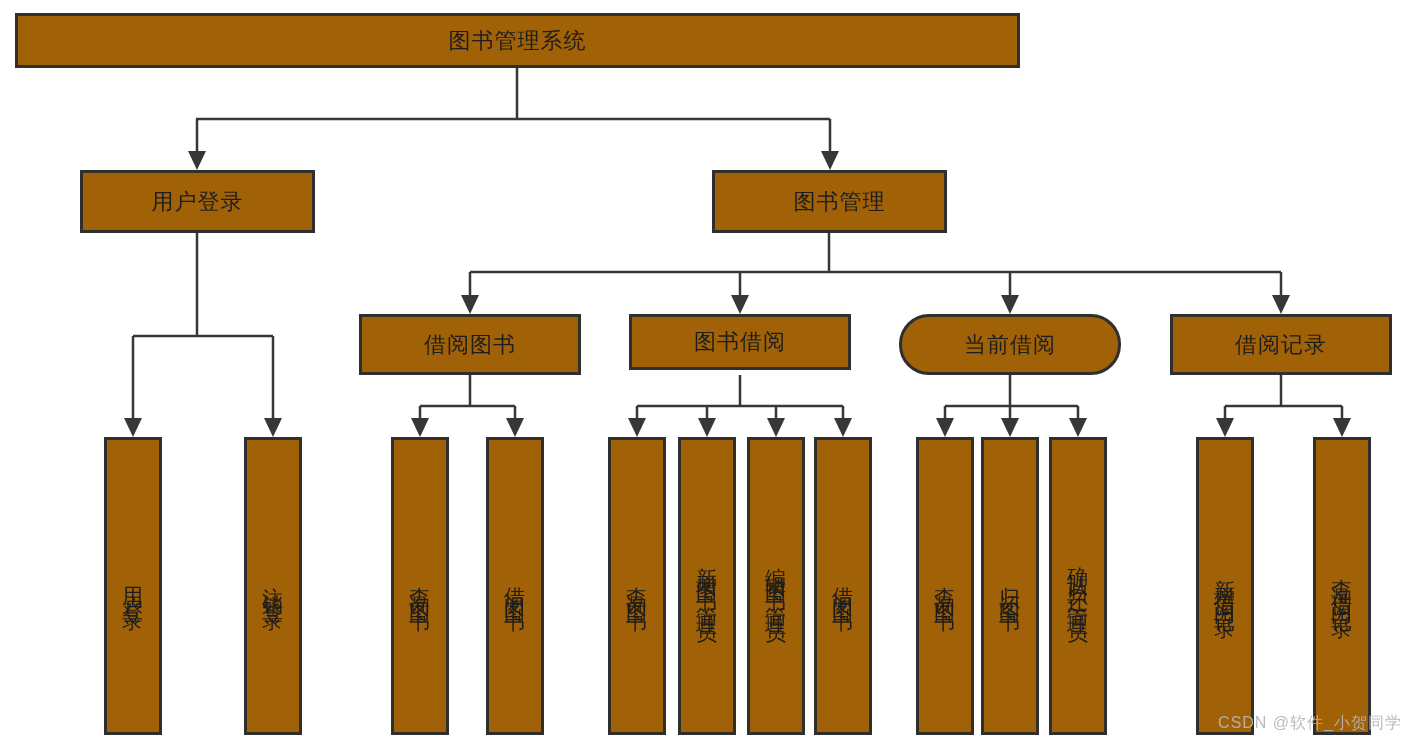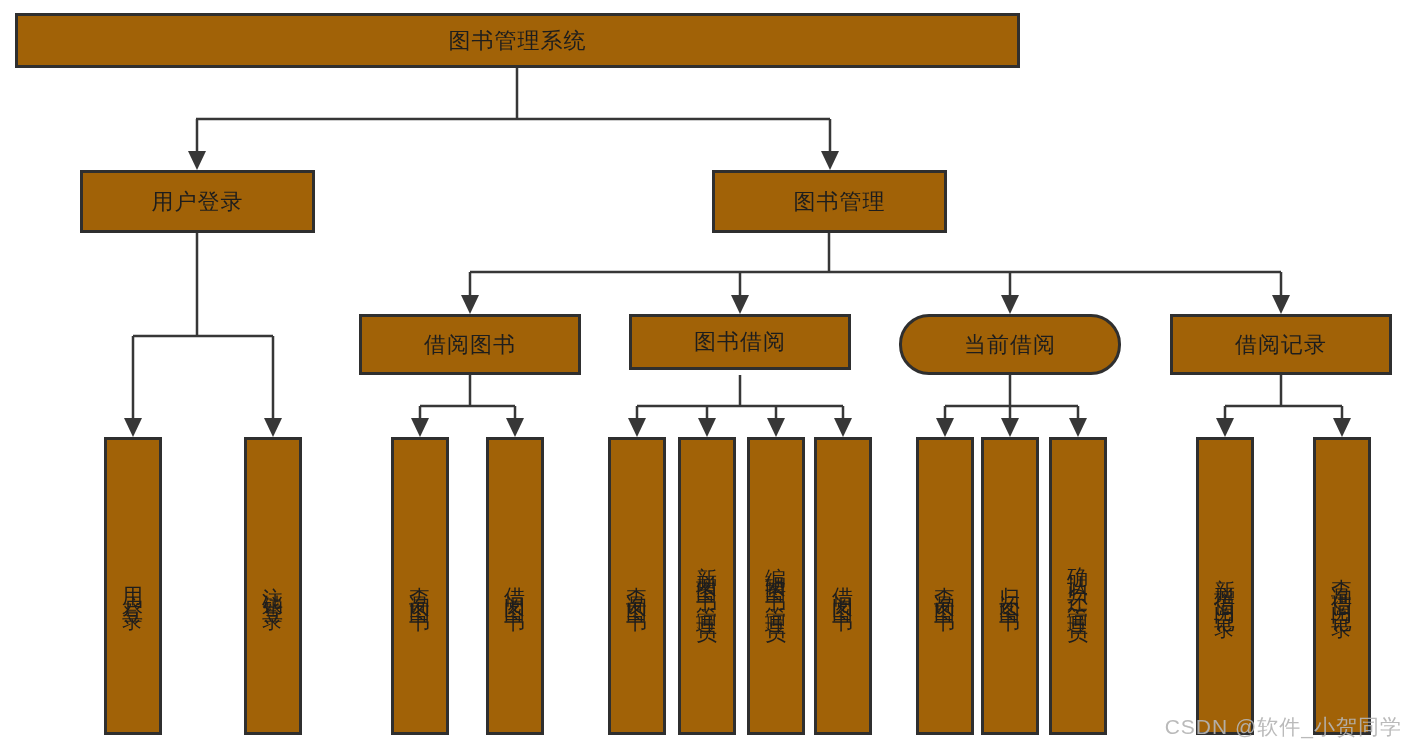--- a/index.html
+++ b/index.html
@@ -13,21 +13,21 @@
     border:3px solid #2f2f2f; background:#a16207;
     display:flex; align-items:center; justify-content:center;
   }
   .hlabel { font-size:22px; letter-spacing:1px; white-space:nowrap; }
   .leaf .vlabel {
     writing-mode:vertical-rl; text-orientation:mixed;
     font-size:21px; letter-spacing:8px; line-height:1; white-space:nowrap;
   }
   .watermark {
     position:absolute; top:713px; right:3px; z-index:5;
-    font-size:21px; color:#b5b5b5; letter-spacing:1px; opacity:.92;
+    font-size:16px; color:#b5b5b5; letter-spacing:1px; opacity:.92;
     white-space:nowrap;
   }
 </style>
 </head>
 <body>
 
 <div class="canvas">
 
   <svg class="wires" width="1405" height="747" viewBox="0 0 1405 747">
     <path fill="none" stroke="#373737" stroke-width="2.5" d="

